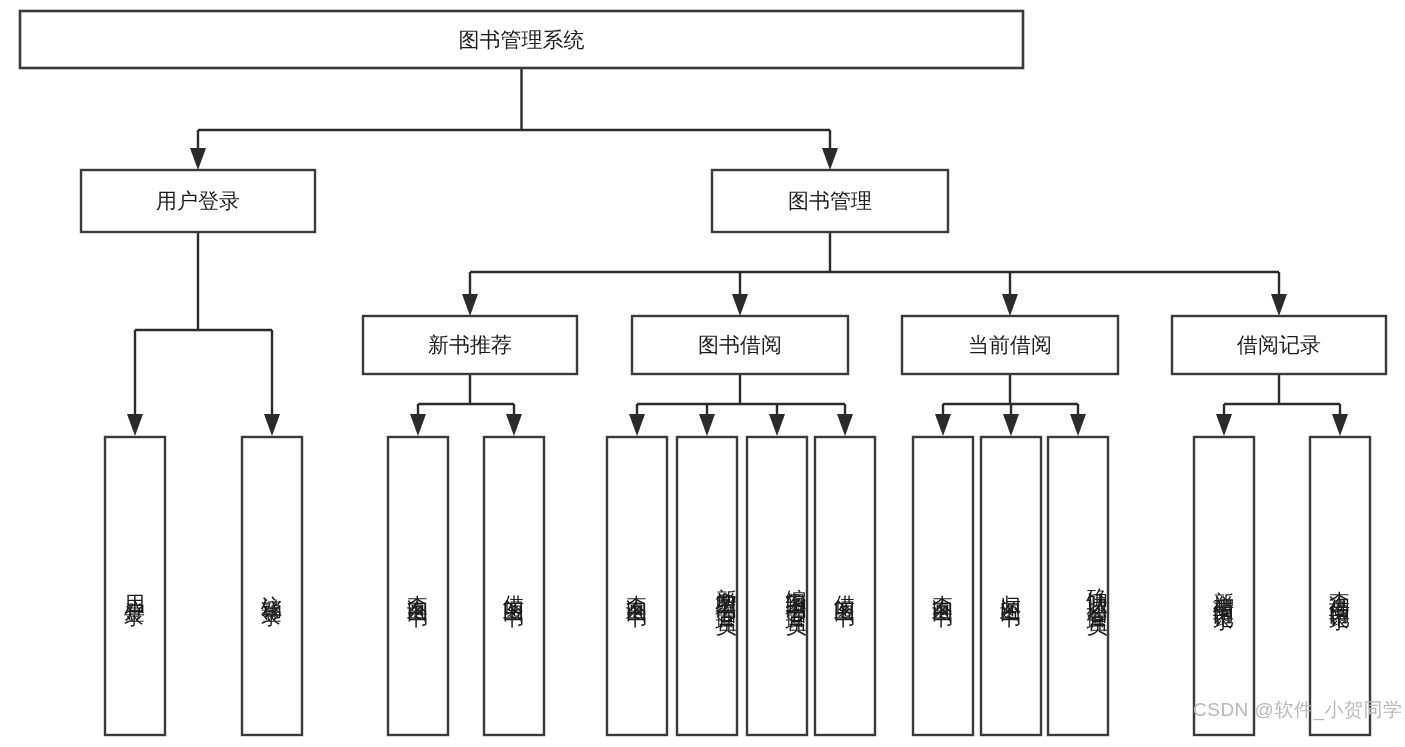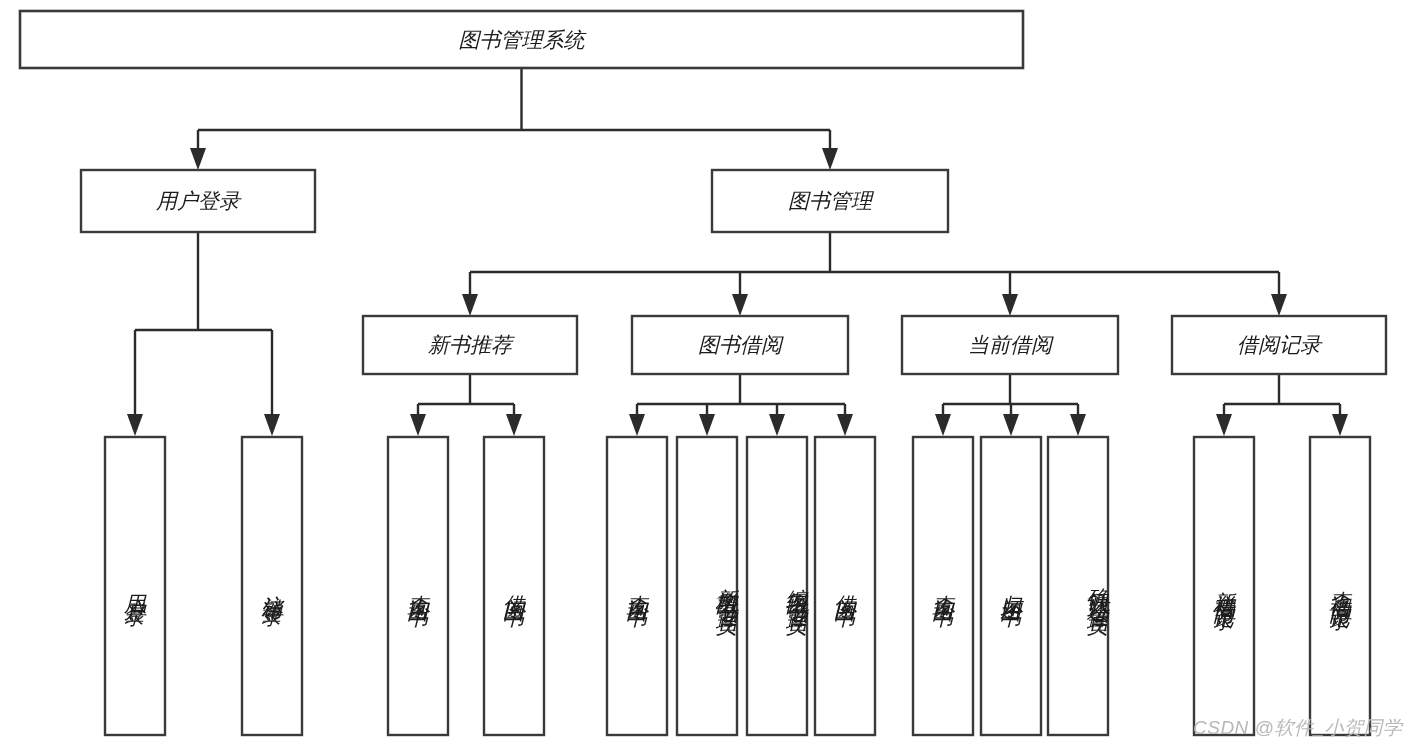--- a/index.html
+++ b/index.html
@@ -13,21 +13,20 @@
     font-family: "Liberation Sans", "DejaVu Sans", sans-serif;
     overflow: hidden;
     position: relative;
   }
   #chart-root {
     position: absolute;
     left: 0;
     top: 0;
     width: 1405px;
     height: 747px;
-    font-style: italic;
   }
   svg { display: block; }
   .node-box {
     fill: #ffffff;
     stroke: #3a3a3a;
     stroke-width: 2.4;
   }
   .node-box-root {
     fill: #ffffff;
     stroke: #3a3a3a;
@@ -200,15 +199,15 @@
   <div class="leaf-label-wrap align-top" style="left:747px; top:443px; width:60px; height:292px;">编辑图书（管理员）</div>
   <div class="leaf-label-wrap" style="left:815px; top:437px; width:60px; height:298px;">借阅图书</div>
 
   <div class="leaf-label-wrap" style="left:913px; top:437px; width:60px; height:298px;">查询图书</div>
   <div class="leaf-label-wrap" style="left:981px; top:437px; width:60px; height:298px;">归还图书</div>
   <div class="leaf-label-wrap align-top" style="left:1048px; top:443px; width:60px; height:292px;">确认归还（管理员）</div>
 
   <div class="leaf-label-wrap" style="left:1194px; top:437px; width:60px; height:298px;">新增借阅记录</div>
   <div class="leaf-label-wrap" style="left:1310px; top:437px; width:60px; height:298px;">查询借阅记录</div>
 
-  <div class="watermark" style="left:1193px; top:715px;">CSDN @软件_小贺同学</div>
+  <div class="watermark" style="left:1193px; top:697px;">CSDN @软件_小贺同学</div>
 
 </div>
 
 </body></html>

